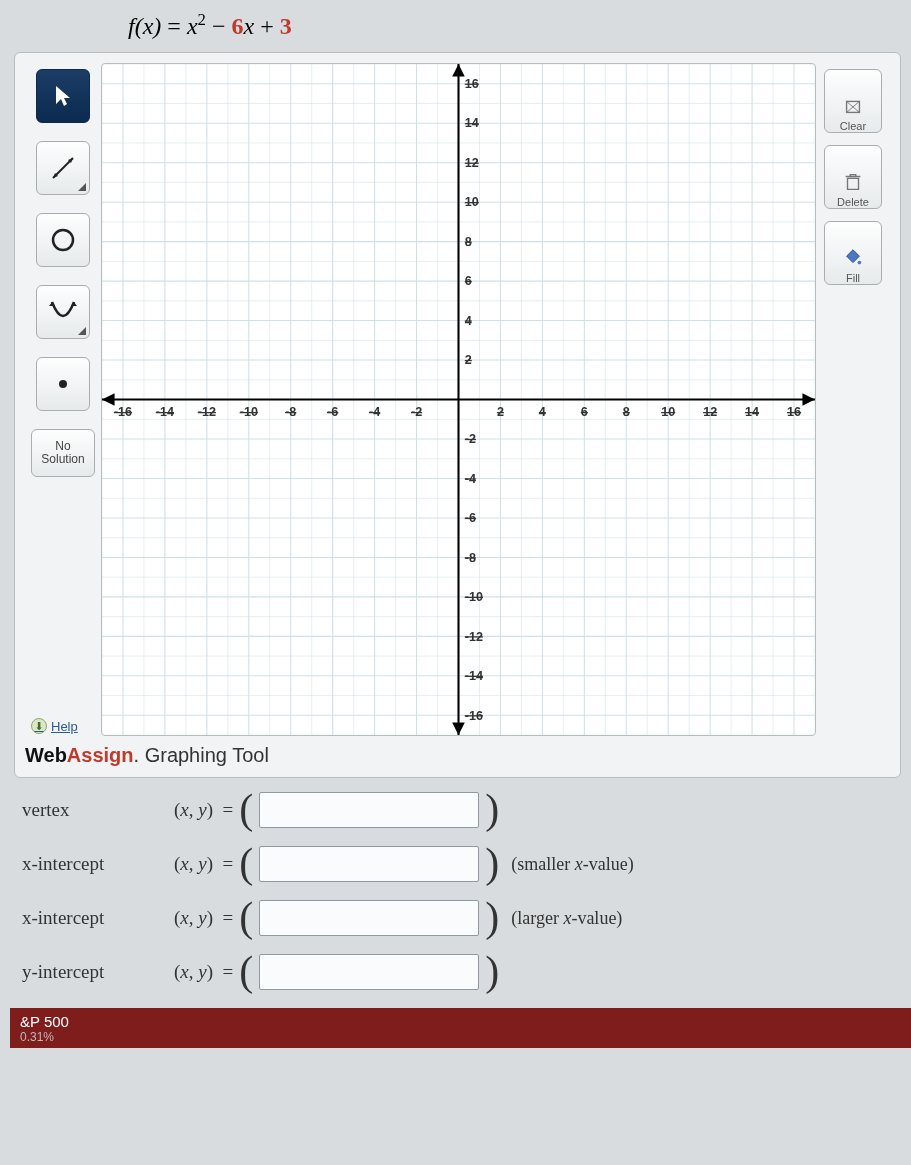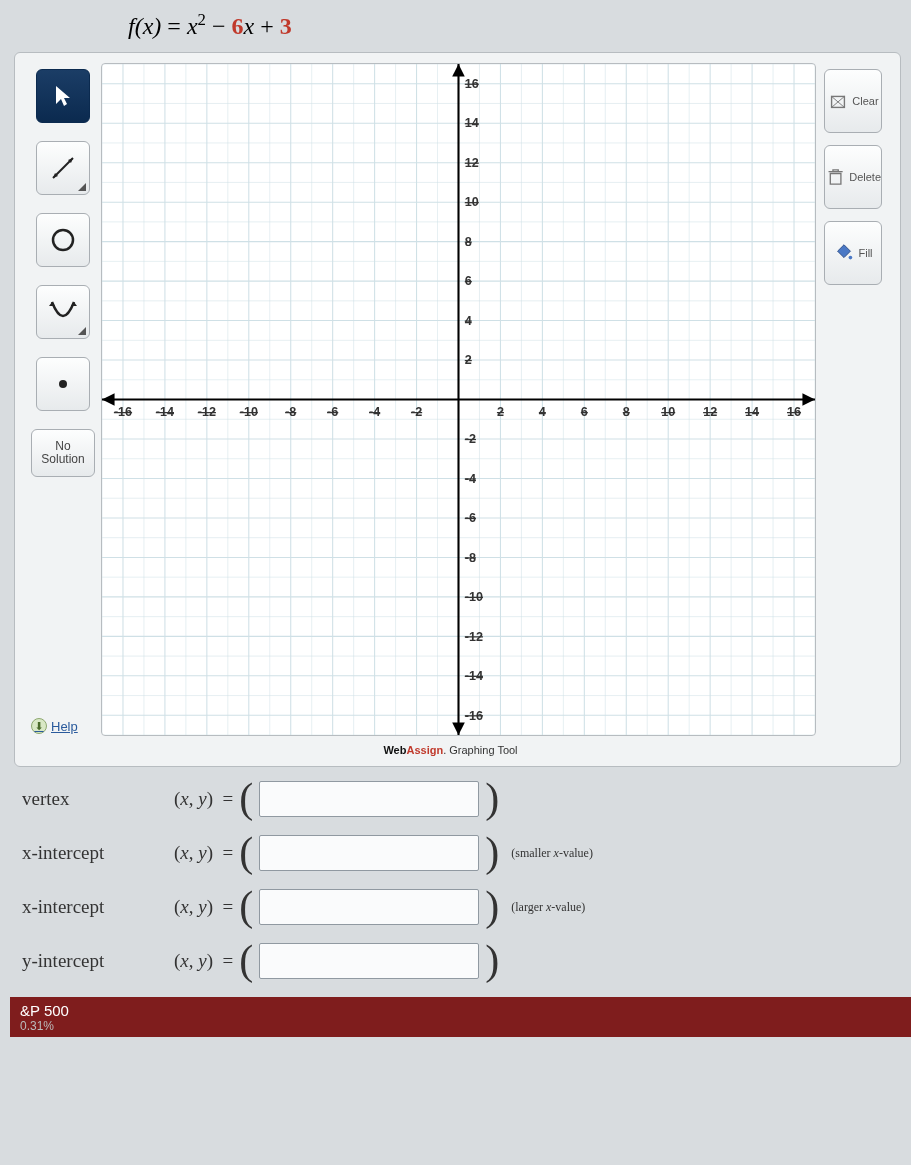--- a/index.html
+++ b/index.html
@@ -110,30 +110,30 @@
     gap: 12px;
     padding: 6px 4px;
   }
   .rtool {
     width: 58px;
     height: 64px;
     background: linear-gradient(#fdfefe,#e7eaec);
     border: 1px solid #a9aeb3;
     border-radius: 6px;
     display: flex;
-    flex-direction: row;
-    align-items: center;
-    justify-content: center;
+    flex-direction: column;
+    align-items: center;
+    justify-content: flex-end;
     gap: 3px;
     font-size: 11px;
     color: #555;
   }
   .credit {
-    text-align: center;
-    font-size: 11px;
+    text-align: left;
+    font-size: 20px;
     color: #333;
     padding: 8px 14px 0 0;
   }
   .credit .wa-web { font-weight: bold; color: #111;}
   .credit .wa-assign { font-weight: bold; color: #c0392b;}
   .prompt {
     font-family: Georgia, 'Times New Roman', serif;
     font-size: 20px;
     color: #222;
     margin: 16px 10px 16px 14px;
@@ -165,21 +165,21 @@
     width: 220px;
     height: 36px;
     border: 1px solid #9099a1;
     background: #fafbfc;
     border-radius: 2px;
     font-size: 16px;
     padding: 2px 6px;
   }
   .note {
     font-family: Georgia, serif;
-    font-size: 12px;
+    font-size: 18px;
     color: #333;
     font-style: normal;
   }
   .note .it { font-style: italic;}
   .bottombar {
     background: #7f1d1d;
     color: #fff;
     font-family: Arial, sans-serif;
     font-size: 15px;
     padding: 6px 10px 4px;

